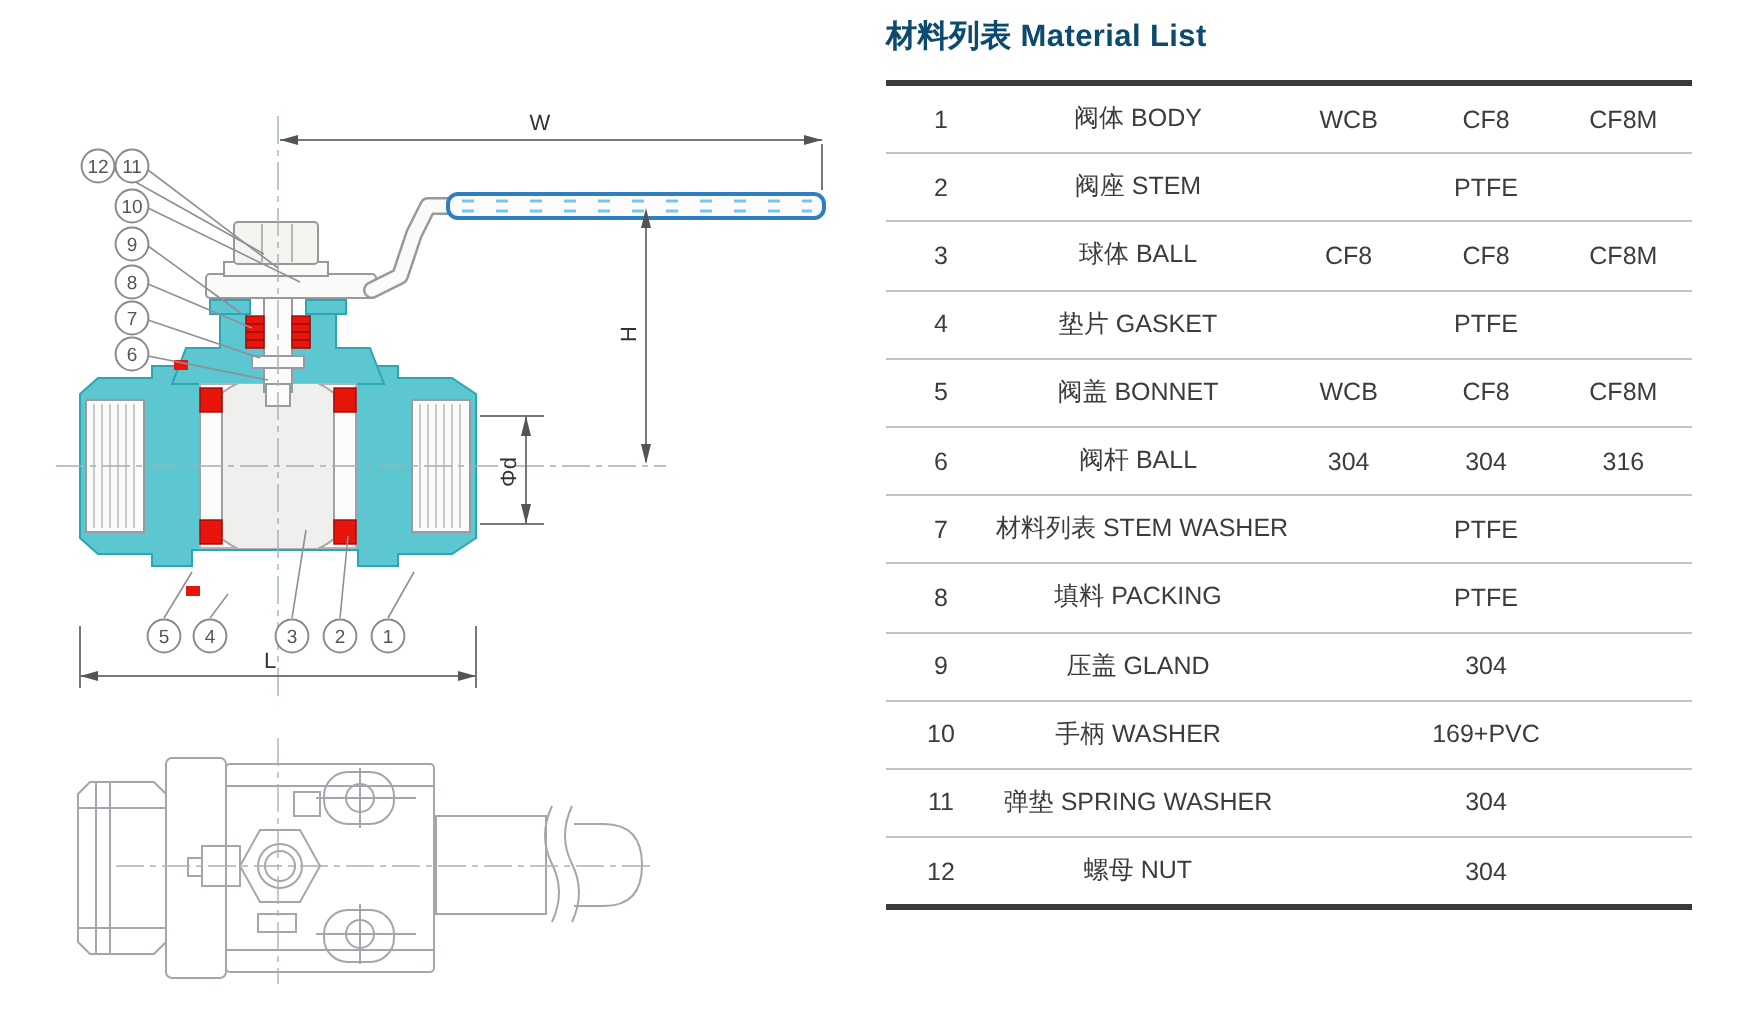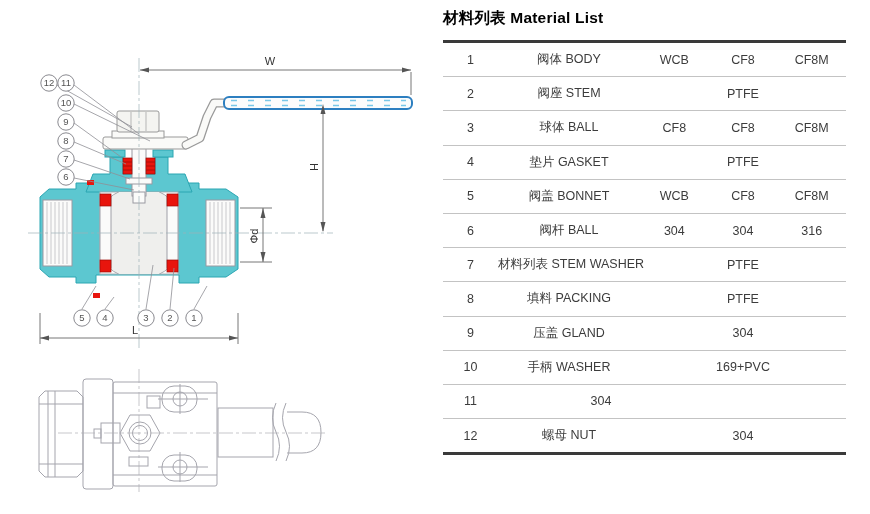--- a/index.html
+++ b/index.html
@@ -6,21 +6,21 @@
   body{
     width:870px;height:514px;background:#ffffff;position:relative;overflow:hidden;
     font-family:"Liberation Sans", sans-serif;
   }
   
   .diagram-area{position:absolute;left:0;top:0;width:440px;height:514px;}
   .diagram-area svg{position:absolute;left:0;top:0;}
 
   
   .table-area{position:absolute;left:443px;top:8px;width:403px;}
-  .table-title{font-size:15.5px;font-weight:bold;color:#000000;margin:0 0 11px 0;letter-spacing:.2px;}
+  .table-title{font-size:15.5px;font-weight:bold;color:#0c4a6e;margin:0 0 11px 0;letter-spacing:.2px;}
   .mtable{border-top:3px solid #3a3a3a;border-bottom:3px solid #3a3a3a;}
   .mrow{display:flex;align-items:center;height:33.2px;font-size:12.5px;color:#3c3c3c;}
   .mrow + .mrow{border-top:1px solid #c3c3c3;}
   .mrow.header{height:31px;font-size:13px;font-weight:bold;color:#2b2b2b;}
   .col-no{width:55px;text-align:center;flex:none;}
   .col-no .two-line{line-height:1.1;}
   .col-part{width:142px;text-align:center;flex:none;white-space:nowrap;}
   .col-mats{width:206px;display:flex;flex:none;}
   .col-m{flex:1;text-align:center;}
   .col-m-span{width:206px;text-align:center;flex:none;}
@@ -345,20 +345,21 @@
     <div class="mrow">
       <div class="col-no">10</div>
       <div class="col-part">手柄 WASHER</div>
       <div class="col-mats">
           <div class="col-m-span">169+PVC</div>
         </div>
     </div>
 
     <div class="mrow">
       <div class="col-no">11</div>
+      <div class="col-part">弹垫 SPRING WASHER</div>
       <div class="col-mats">
           <div class="col-m-span">304</div>
         </div>
     </div>
 
     <div class="mrow">
       <div class="col-no">12</div>
       <div class="col-part">螺母 NUT</div>
       <div class="col-mats">
           <div class="col-m-span">304</div>

